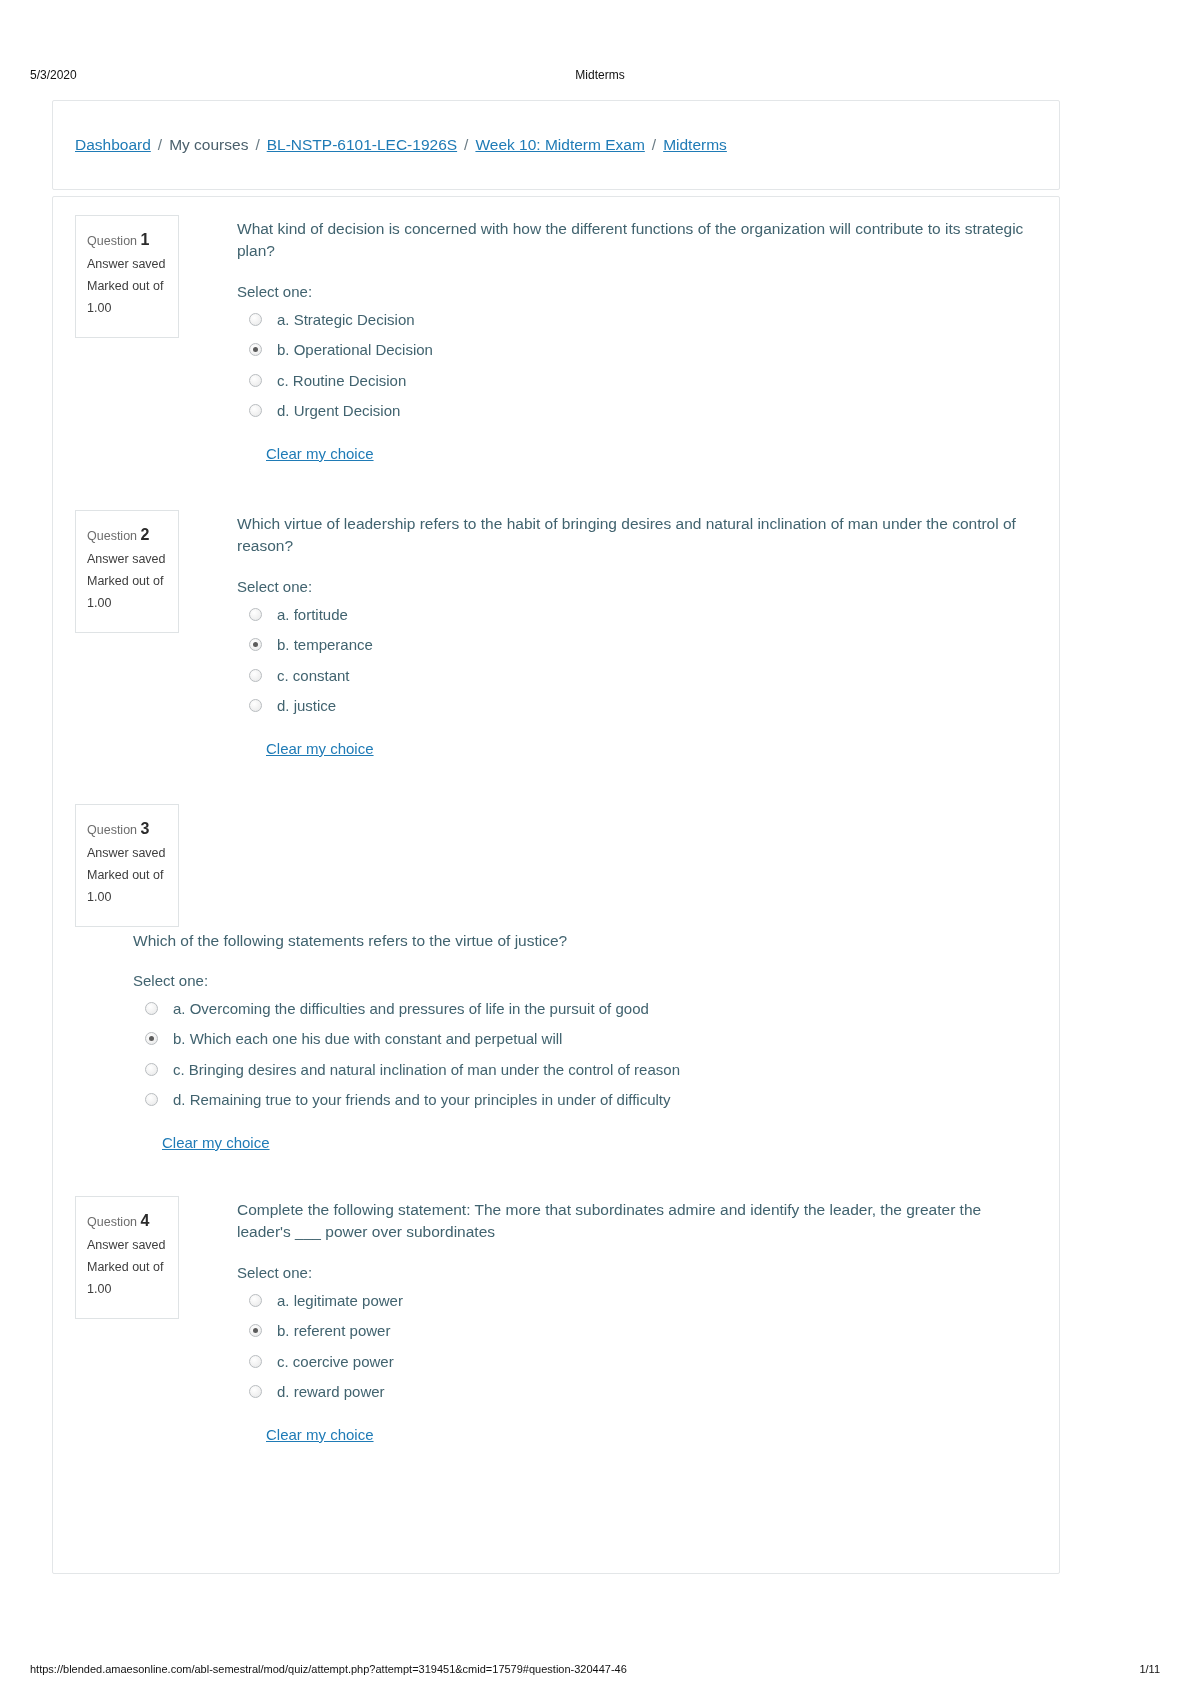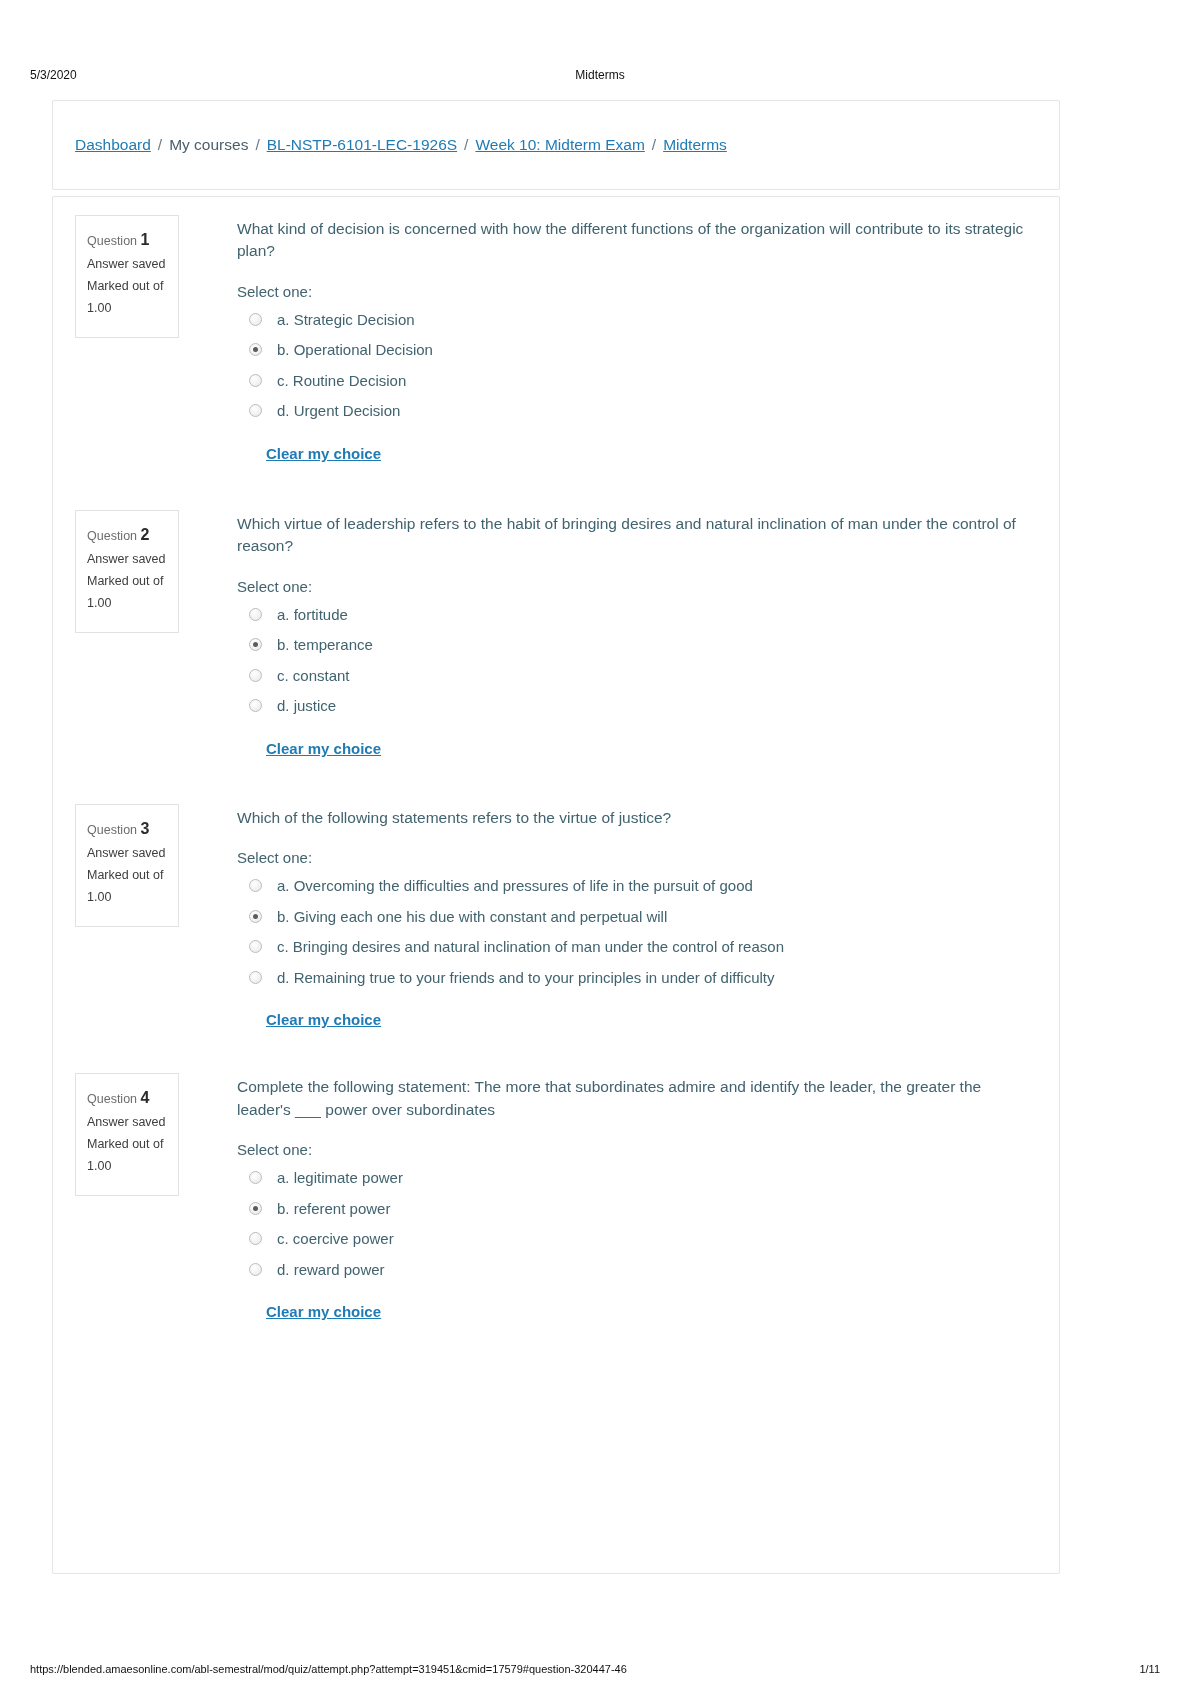--- a/index.html
+++ b/index.html
@@ -76,21 +76,21 @@
     position: relative;
   }
 
   .question-block {
     display: flex;
     align-items: flex-start;
     padding: 0 0 0 22px;
   }
   .q1 { margin-top: 0px; }
   .q2 { margin-top: 47px; }
-  .q3 { margin-top: 46px; }
+  .q3 { margin-top: 46px; flex-direction: column; }
   .q4 { margin-top: 44px; }
 
   
   .q-info {
     width: 104px;
     flex: 0 0 104px;
     border: 1px solid #dfe3e5;
     background: #fff;
     padding: 10px 11px 17px 11px;
     font-size: 12.5px;
@@ -164,21 +164,20 @@
   }
   .clear-choice-wrap {
     padding: 19px 0 0 29px;
   }
   .clear-choice {
     font-size: 15px;
     color: #1f7bb6;
     text-decoration: underline;
     cursor: pointer;
     display: inline-block;
-    font-weight: bold;
   }
 
   
   .print-footer {
     position: absolute;
     left: 0; right: 0;
     top: 1663px;
     height: 16px;
     font-size: 11px;
     color: #111;
@@ -284,21 +283,21 @@
           <div class="q-content">
             <div class="q-text">Which of the following statements refers to the virtue of justice?</div>
             <div class="q-selectone">Select one:</div>
             <ul class="q-options">
               <li class="q-option">
                 <span class="radio"></span>
                 <span>a. Overcoming the difficulties and pressures of life in the pursuit of good</span>
               </li>
               <li class="q-option">
                 <span class="radio checked"></span>
-                <span>b. Giving each one his due with constant and perpetual will</span>
+                <span>b. Which each one his due with constant and perpetual will</span>
               </li>
               <li class="q-option">
                 <span class="radio"></span>
                 <span>c. Bringing desires and natural inclination of man under the control of reason</span>
               </li>
               <li class="q-option">
                 <span class="radio"></span>
                 <span>d. Remaining true to your friends and to your principles in under of difficulty</span>
               </li>
             </ul>

